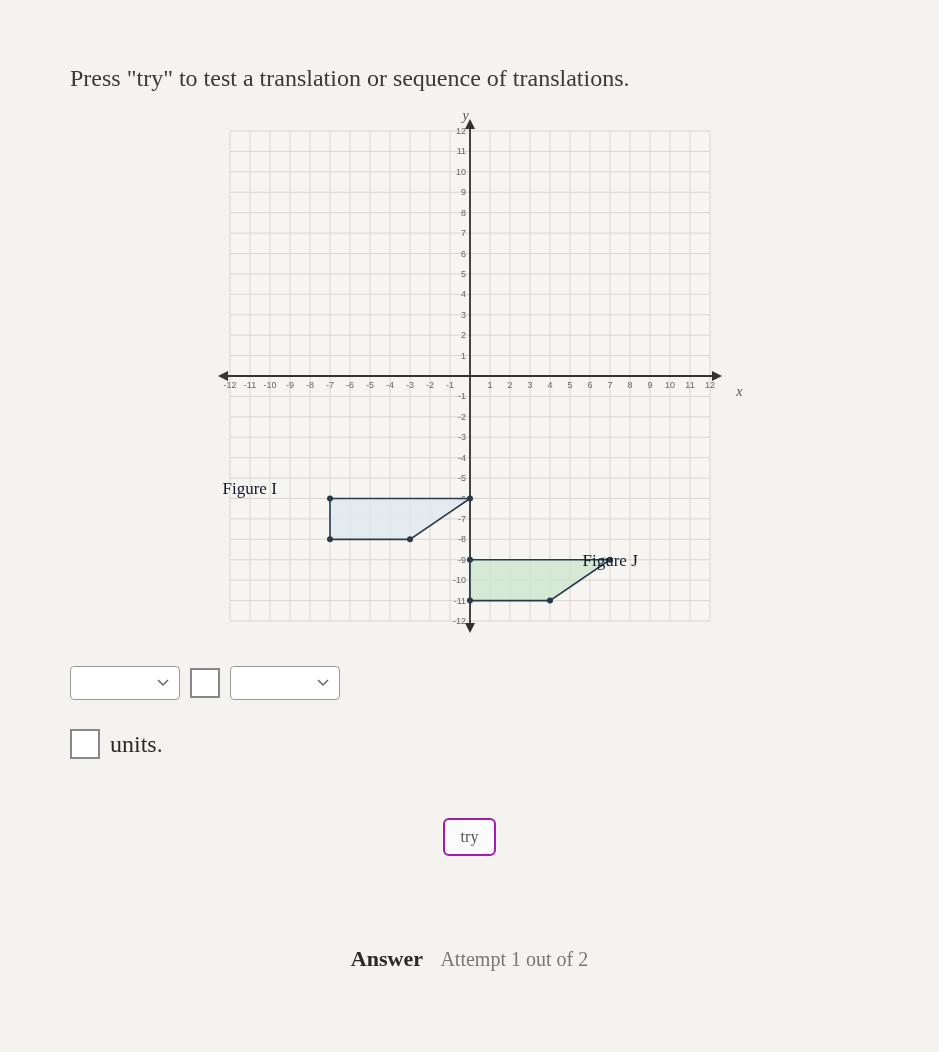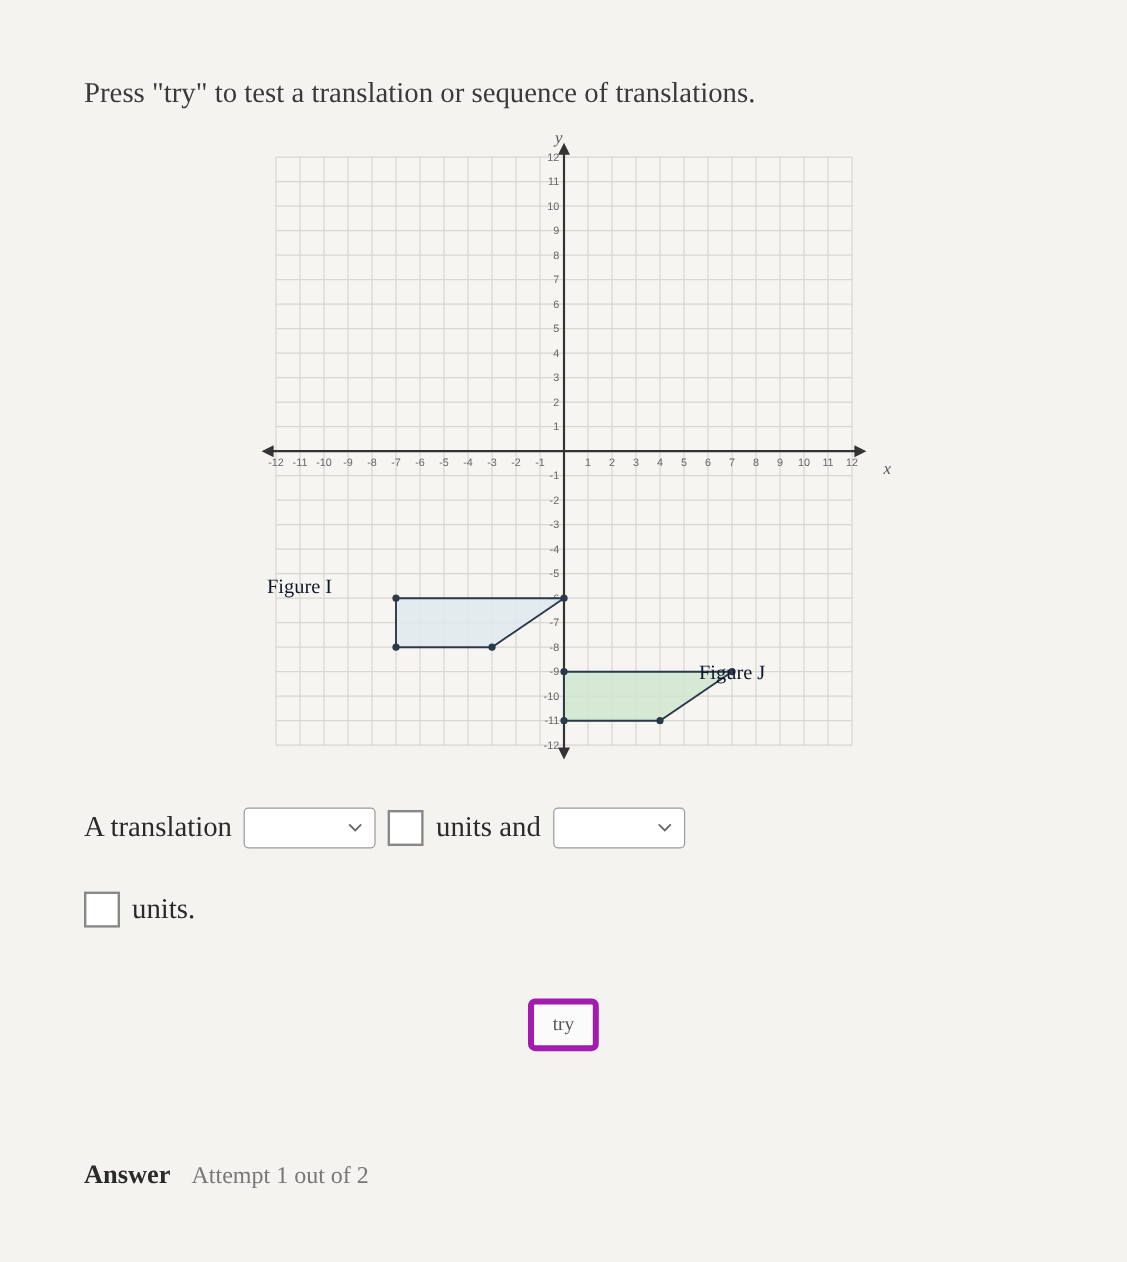--- a/index.html
+++ b/index.html
@@ -84,31 +84,32 @@
       width: 30px;
       height: 30px;
       border: 2px solid #888;
       background: #fff;
       vertical-align: middle;
     }
     .try-button {
       display: block;
       margin: 50px auto 0 auto;
       padding: 8px 16px;
-      border: 5px solid #a21caf;
+      border: 2px solid #a21caf;
       border-radius: 6px;
       background: #fbfbfb;
       font-size: 16px;
       color: #555;
       cursor: pointer;
       font-family: Georgia, serif;
     }
     .answer-row {
       margin-top: 90px;
       font-size: 22px;
+      text-align: center;
     }
     .answer-label {
       font-weight: bold;
       margin-right: 12px;
     }
     .attempt {
       color: #777;
       font-size: 20px;
     }
     svg { display: block; }
@@ -236,28 +237,26 @@
       <circle cx="255" cy="443.75" r="3" fill="#2a3a4a"></circle>
       <circle cx="395" cy="443.75" r="3" fill="#2a3a4a"></circle>
       <circle cx="335" cy="484.58333333333337" r="3" fill="#2a3a4a"></circle>
       <circle cx="255" cy="484.58333333333337" r="3" fill="#2a3a4a"></circle>
     </svg>
   <span class="figure-label fig-i">Figure I</span>
   <span class="figure-label fig-j">Figure J</span>
 </div>
 
 <div class="sentence">
-  <span>A translation</span>
   <span class="select-box">
     <svg class="chevron" viewBox="0 0 12 8">
       <path d="M1 1 L6 6 L11 1" stroke="#666" stroke-width="1.5" fill="none"></path>
     </svg>
   </span>
   <span class="num-box"></span>
-  <span>units and</span>
   <span class="select-box">
     <svg class="chevron" viewBox="0 0 12 8">
       <path d="M1 1 L6 6 L11 1" stroke="#666" stroke-width="1.5" fill="none"></path>
     </svg>
   </span>
   <div style="flex-basis:100%;height:0"></div>
   <span class="num-box"></span>
   <span>units.</span>
 </div>
 

